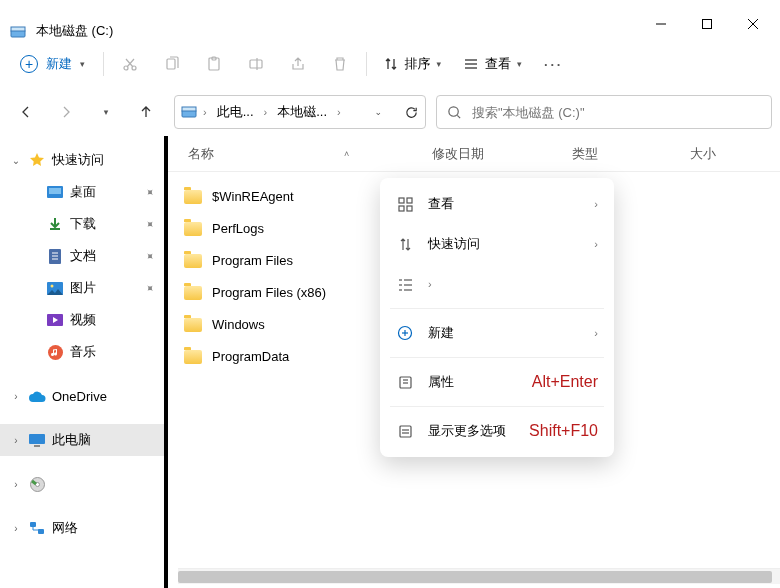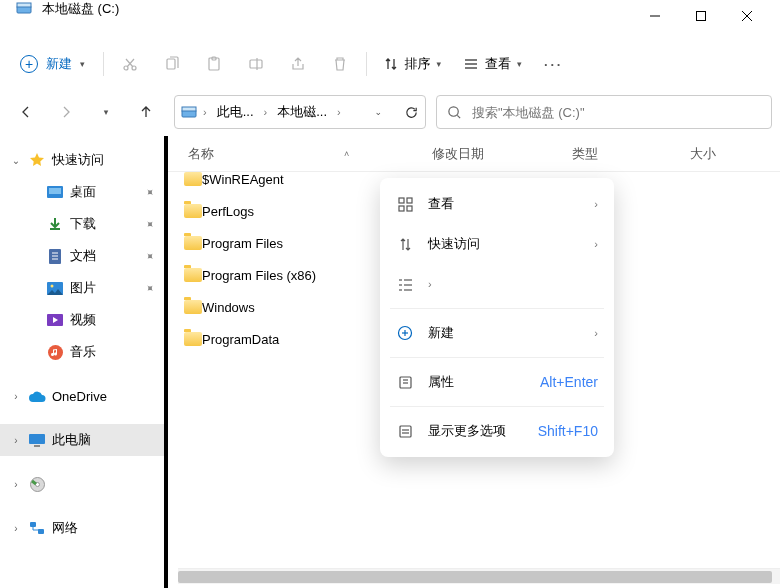--- a/index.html
+++ b/index.html
@@ -1,17 +1,17 @@
 <!DOCTYPE html>
 <html><head>
 <meta charset="utf-8">
 <style>
 *{margin:0;padding:0;box-sizing:border-box;font-family:"Segoe UI","Microsoft YaHei",sans-serif}
 body{width:780px;height:588px;background:#fff;overflow:hidden;font-size:13px;color:#000;position:relative}
-.titlebar{height:40px;display:flex;align-items:flex-start;padding:0 10px}
+.titlebar{height:40px;display:flex;align-items:flex-end;padding:0 4px}
 .titlebar .ticon{width:16px;height:16px;margin:0 10px 0 6px;display:flex;align-items:center;justify-content:center}
 .titlebar .title{flex:0 0 auto}
 .titlebar .spacer{flex:1}
 .winbtn{width:46px;height:32px;display:flex;align-items:center;justify-content:center}
 .toolbar{height:48px;display:flex;align-items:center;padding:0 8px;gap:2px}
 .newbtn{display:flex;align-items:center;gap:8px;padding:6px 12px;border-radius:4px;color:#0067c0}
 .newbtn .plus{width:18px;height:18px;border:1px solid #0067c0;border-radius:50%;display:flex;align-items:center;justify-content:center;font-size:14px;line-height:1}
 .tbtn{width:40px;height:36px;display:flex;align-items:center;justify-content:center;color:#555;border-radius:4px}
 .tbtn.dis{opacity:.45}
 .tlabel{display:flex;align-items:center;gap:6px;padding:6px 10px}
@@ -35,29 +35,29 @@
 .sbgap{height:12px}
 .content{flex:1;display:flex;flex-direction:column;border-left:4px solid #000000}
 .colheaders{height:36px;display:flex;align-items:center;border-bottom:1px solid #eee;padding-left:20px;color:#555;font-size:13px}
 .colheaders .col{display:flex;align-items:center;gap:60px}
 .col-name{width:244px}
 .col-date{width:140px}
 .col-type{width:118px}
 .col-size{width:60px}
 .sortind{font-size:9px;color:#777;margin-left:70px}
 .filelist{flex:1;overflow:auto;position:relative}
-.filerow{display:flex;align-items:flex-start;height:32px;padding-left:16px;}
+.filerow{display:flex;align-items:flex-end;height:32px;padding-left:16px;gap:10px}
 .foldericon{width:18px;height:14px;background:linear-gradient(#ffe79e,#f7c747);border-radius:2px;position:relative}
 .foldericon:before{content:"";position:absolute;top:-3px;left:0;width:7px;height:3px;background:#f7c747;border-radius:1px 1px 0 0}
 .ctxmenu{position:absolute;left:380px;top:178px;width:234px;background:#fff;border-radius:8px;box-shadow:0 8px 24px rgba(0,0,0,.18);padding:6px 0;z-index:100}
 .ctxitem{display:flex;align-items:center;height:40px;padding:0 16px;gap:14px}
 .ctxitem .cic{width:18px;display:flex;justify-content:center;color:#555}
 .ctxitem .lbl{flex:1}
 .ctxitem .sub{color:#777;font-size:11px}
-.ctxitem .kbd{color:#3b82f6;font-size:14px}
+.ctxitem .kbd{color:#b91c1c;font-size:16px}
 .ctxdiv{height:1px;background:#eee;margin:4px 10px}
 svg{display:block}
 .scrolltrack{position:absolute;right:0;bottom:4px;left:10px;height:16px;background:#f4f4f4;border-top:1px solid #eee}
 .scrollthumb{position:absolute;left:0;top:2px;height:12px;width:594px;background:#c6c6c6;border-radius:2px}
 </style>
 </head>
 <body>
 
 <div class="titlebar">
   <span class="ticon">

